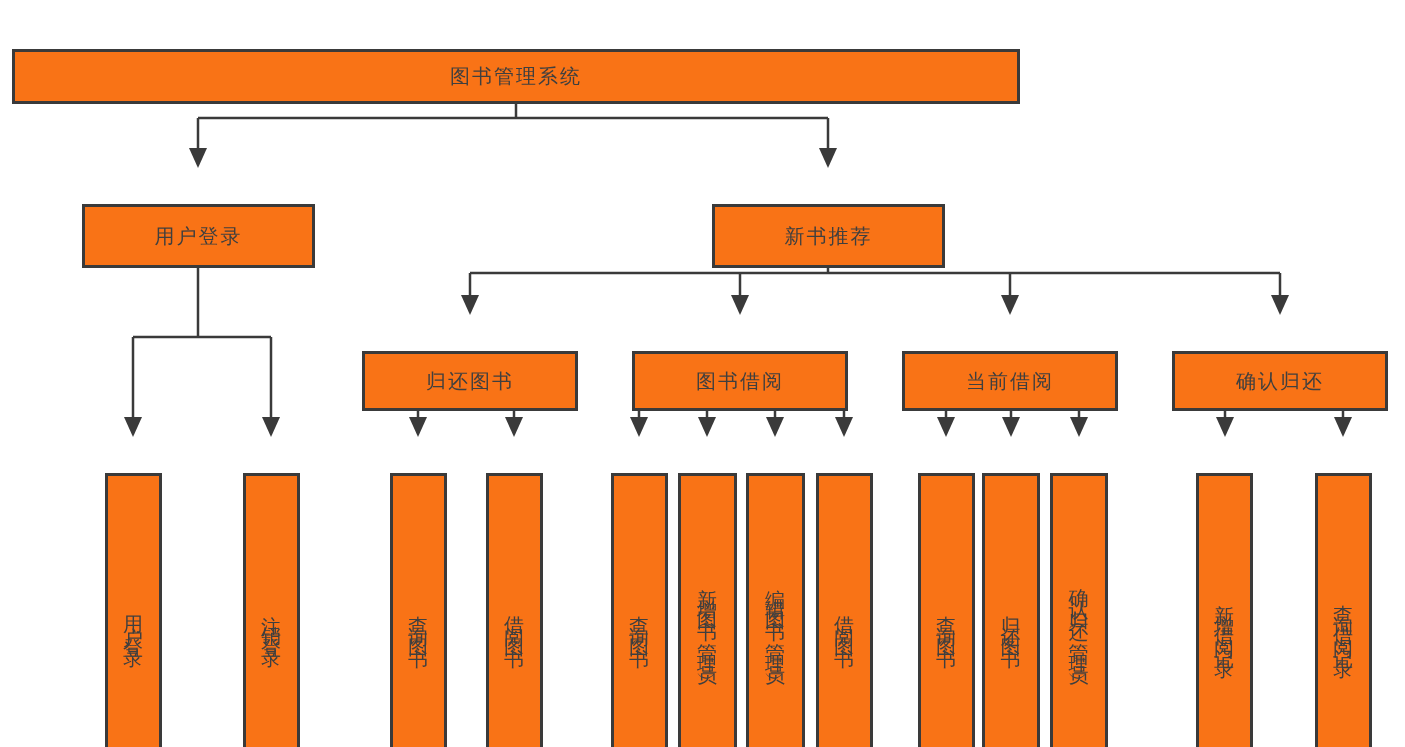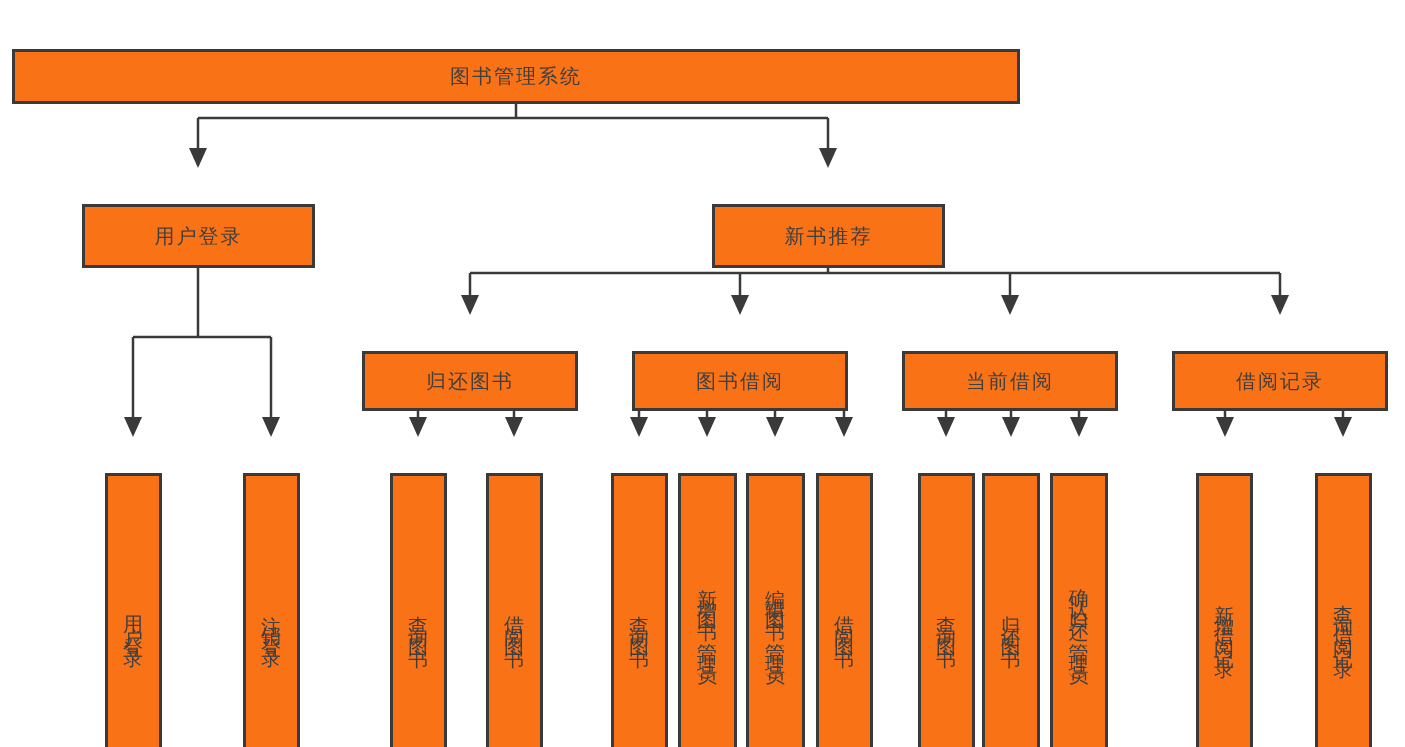--- a/index.html
+++ b/index.html
@@ -111,21 +111,21 @@
   </svg>
 
   <div class="node hbox" style="left:12px;top:13px;width:1008px;height:55px;">图书管理系统</div>
 
   <div class="node hbox" style="left:82px;top:168px;width:233px;height:64px;">用户登录</div>
   <div class="node hbox" style="left:712px;top:168px;width:233px;height:64px;">新书推荐</div>
 
   <div class="node hbox" style="left:362px;top:315px;width:216px;height:60px;">归还图书</div>
   <div class="node hbox" style="left:902px;top:315px;width:216px;height:60px;">当前借阅</div>
   <div class="node hbox" style="left:632px;top:315px;width:216px;height:60px;">图书借阅</div>
-  <div class="node hbox" style="left:1172px;top:315px;width:216px;height:60px;">借阅记录</div>
+  <div class="node hbox" style="left:1172px;top:315px;width:216px;height:60px;">确认归还</div>
 
   <div class="node vbox" style="left:105px;top:437px;width:57px;height:298px;">用户登录</div>
   <div class="node vbox" style="left:243px;top:437px;width:57px;height:298px;">注销登录</div>
 
   <div class="node vbox" style="left:390px;top:437px;width:57px;height:298px;">查询图书</div>
   <div class="node vbox" style="left:486px;top:437px;width:57px;height:298px;">借阅图书</div>
 
   <div class="node vbox" style="left:611px;top:437px;width:57px;height:298px;">查询图书</div>
   <div class="node vbox" style="left:678px;top:437px;width:59px;height:298px;">新增图书（管理员）</div>
   <div class="node vbox" style="left:746px;top:437px;width:59px;height:298px;">编辑图书（管理员）</div>

